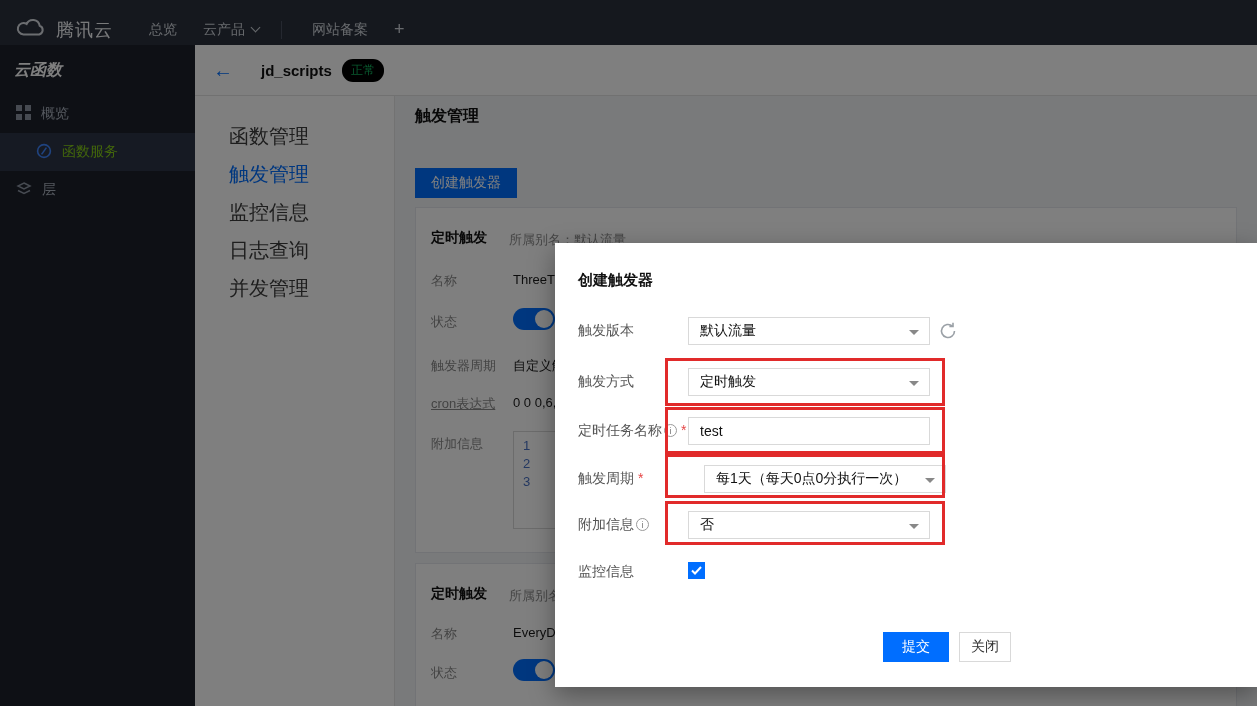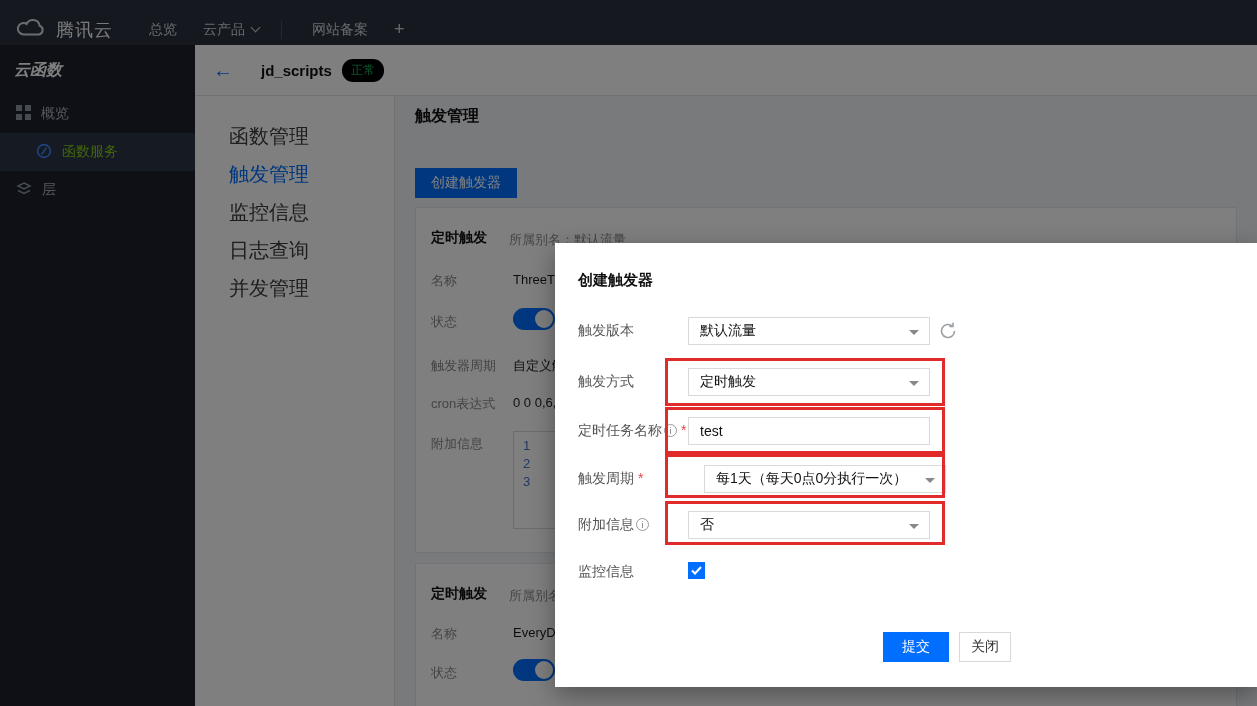--- a/index.html
+++ b/index.html
@@ -187,21 +187,21 @@
       <span class="panel-type" style="top:21px;">定时触发</span>
       <span class="panel-alias" style="top:23px;">所属别名：默认流量</span>
       <span class="p-label" style="top:64px;">名称</span>
       <span class="p-value" style="top:64px;">ThreeTi</span>
       <span class="p-label" style="top:105px;">状态</span>
       <div class="toggle" style="top:100px;">
           <span class="knob"></span>
         </div>
       <span class="p-label" style="top:149px;">触发器周期</span>
       <span class="p-value" style="top:149px;">自定义触</span>
-      <span class="p-label" style="top:187px;">cron表达式</span>
+      <span class="p-label" style="top:187px;text-decoration:underline;">cron表达式</span>
       <span class="p-value" style="top:187px;">0 0 0,6,</span>
       <span class="p-label" style="top:227px;">附加信息</span>
       <div class="codebox">
         <div>1</div>
         <div>2</div>
         <div>3</div>
       </div>
     </section>
 
     <section class="panel" id="panel2">

